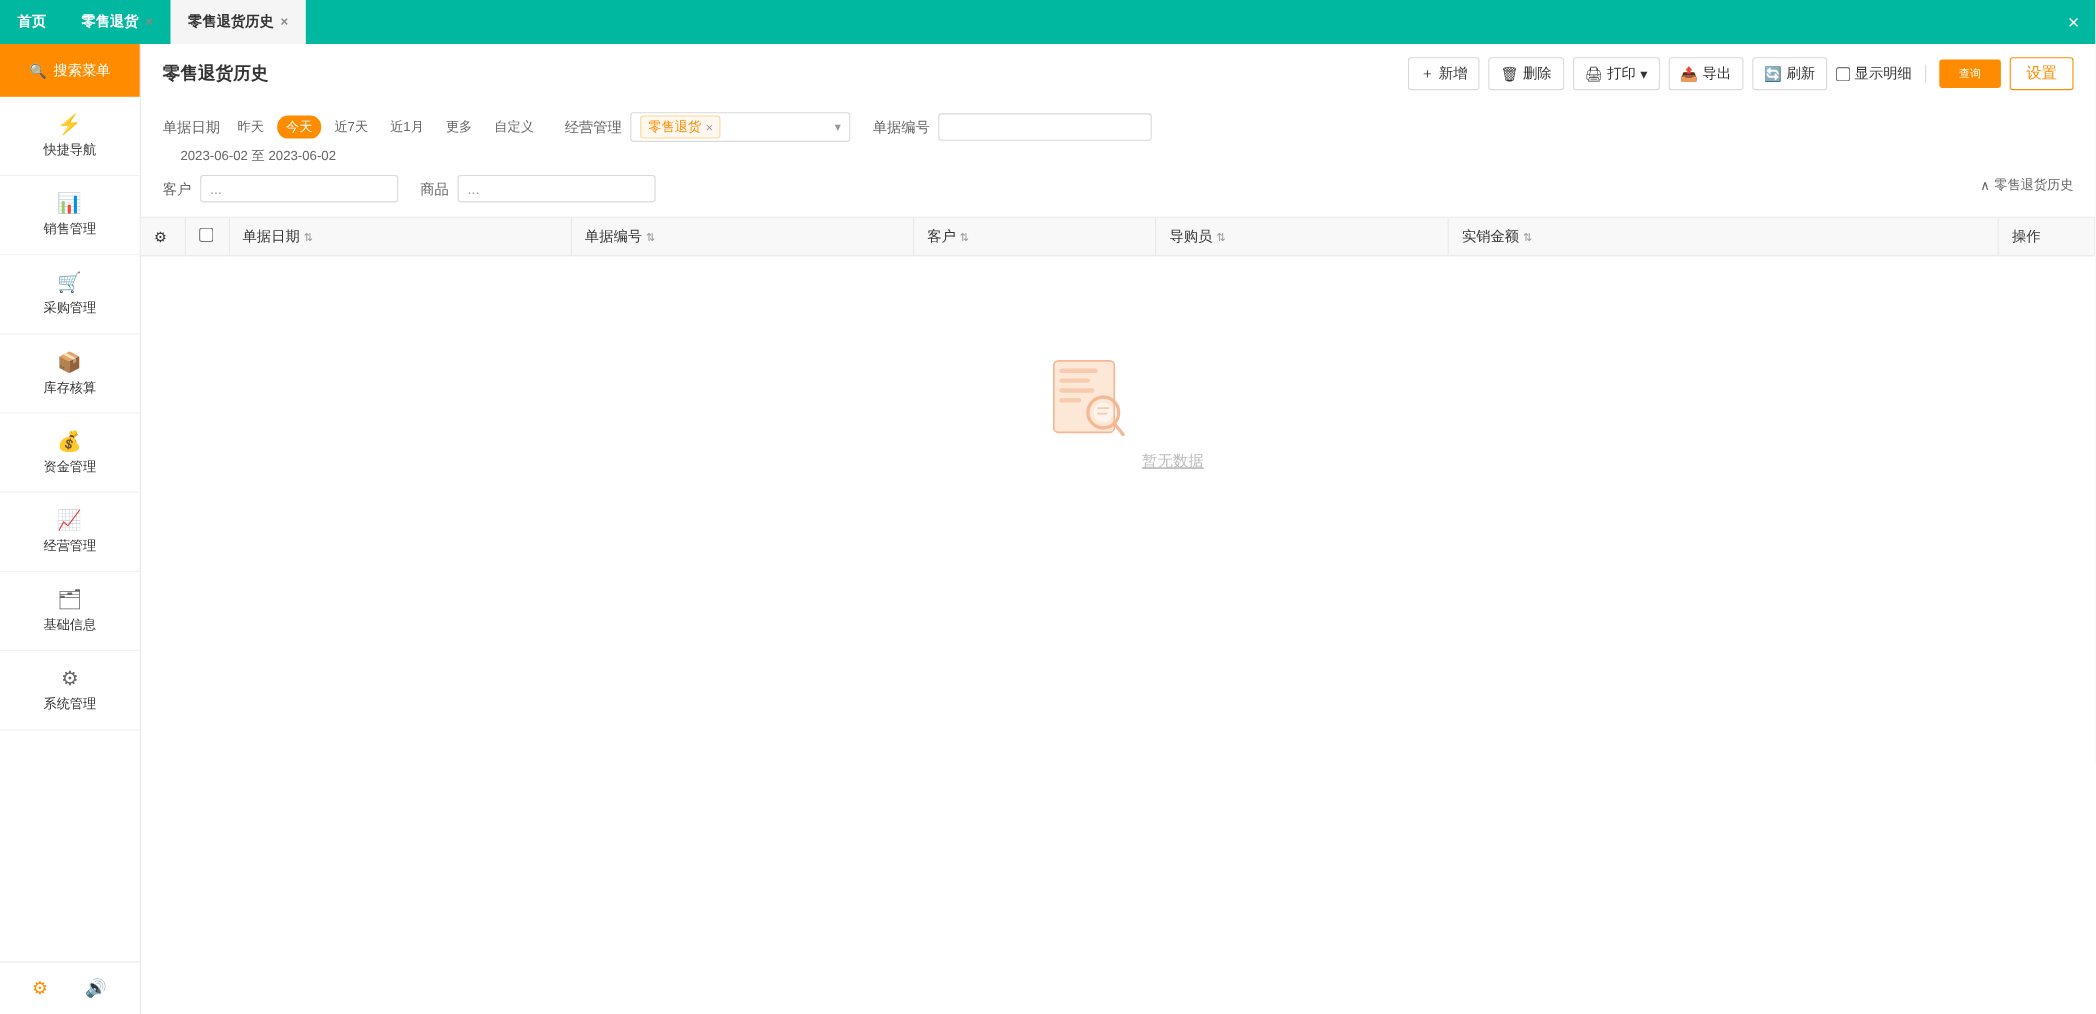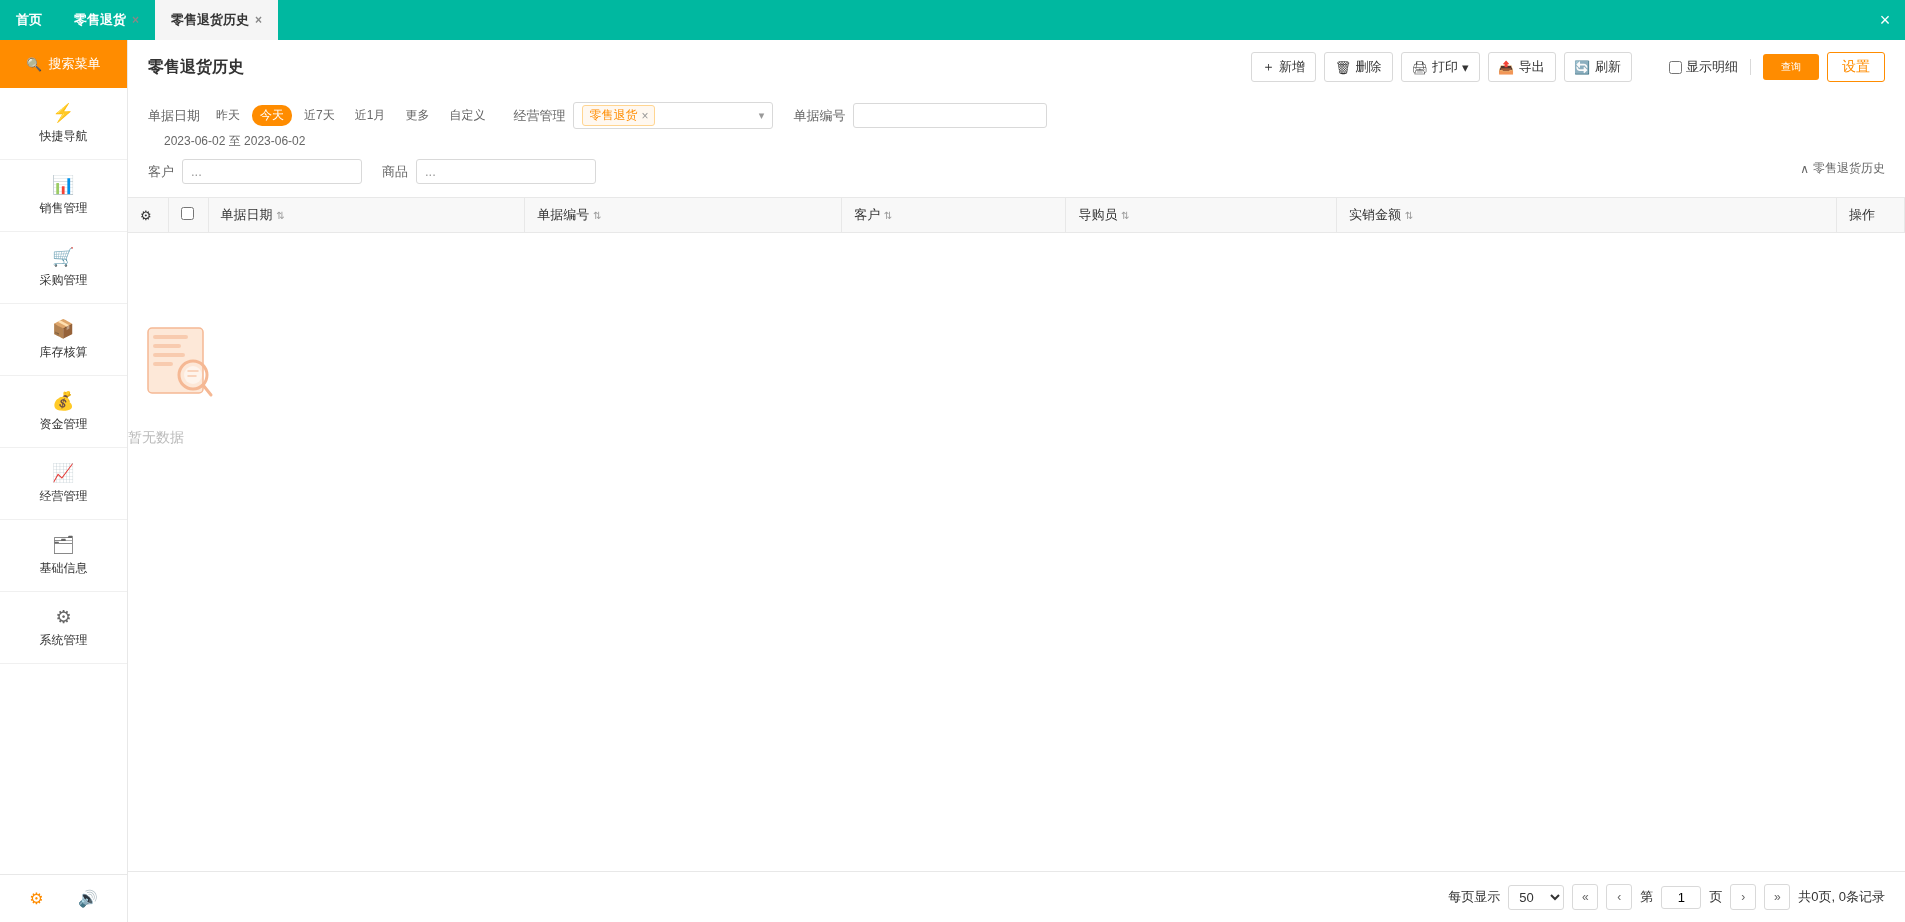--- a/index.html
+++ b/index.html
@@ -170,21 +170,20 @@
       cursor: pointer;
       font-size: 14px;
     }
     .checkbox-label {
       display: flex;
       align-items: center;
       gap: 4px;
       font-size: 13px;
       color: #333;
       cursor: pointer;
-      margin-left: 29px;
     }
 
     
     .filter-area {
       padding: 10px 0 0 0;
     }
     .filter-row {
       display: flex;
       align-items: center;
       gap: 20px;
@@ -315,31 +314,32 @@
     }
     .data-table th .sort-icon {
       color: #999;
       font-size: 10px;
     }
     .th-settings {
       width: 40px;
       text-align: center;
     }
     .th-checkbox { width: 40px; text-align: center; }
-    .th-ops { width: 68px; text-align: center; }
+    .th-ops { width: 88px; text-align: center; }
     .th-amount { text-align: right; }
 
     
     .empty-state {
       display: flex;
-      flex-direction: column;
-      align-items: flex-start;
+      flex-direction: row;
+      align-items: flex-end;
       justify-content: center;
       padding: 80px 0;
       color: #999;
+      text-decoration: underline;
     }
     .empty-icon {
       width: 100px;
       height: 100px;
       margin-bottom: 16px;
     }
     .empty-text { font-size: 14px; color: #bbb; }
 
     
     .pagination-bar {
@@ -612,31 +612,15 @@
                   <line x1="60" y1="63" x2="68" y2="63" stroke="#f5b894" stroke-width="1.5" stroke-linecap="round" opacity="0.7"></line>
                 </svg>
                 <span class="empty-text">暂无数据</span>
               </div>
             </td>
           </tr>
         </tbody>
       </table>
     </div>
 
-    <div class="pagination-bar">
-      <span>每页显示</span>
-      <select class="page-size-select">
-        <option>20</option>
-        <option selected="">50</option>
-        <option>100</option>
-      </select>
-      <button class="page-nav-btn">«</button>
-      <button class="page-nav-btn">‹</button>
-      <span>第</span>
-      <input class="page-input" type="text" value="1" style="">
-      <span>页</span>
-      <button class="page-nav-btn">›</button>
-      <button class="page-nav-btn">»</button>
-      <span>共0页, 0条记录</span>
-    </div>
 
   </div>
 </div>
 
 </body></html>

